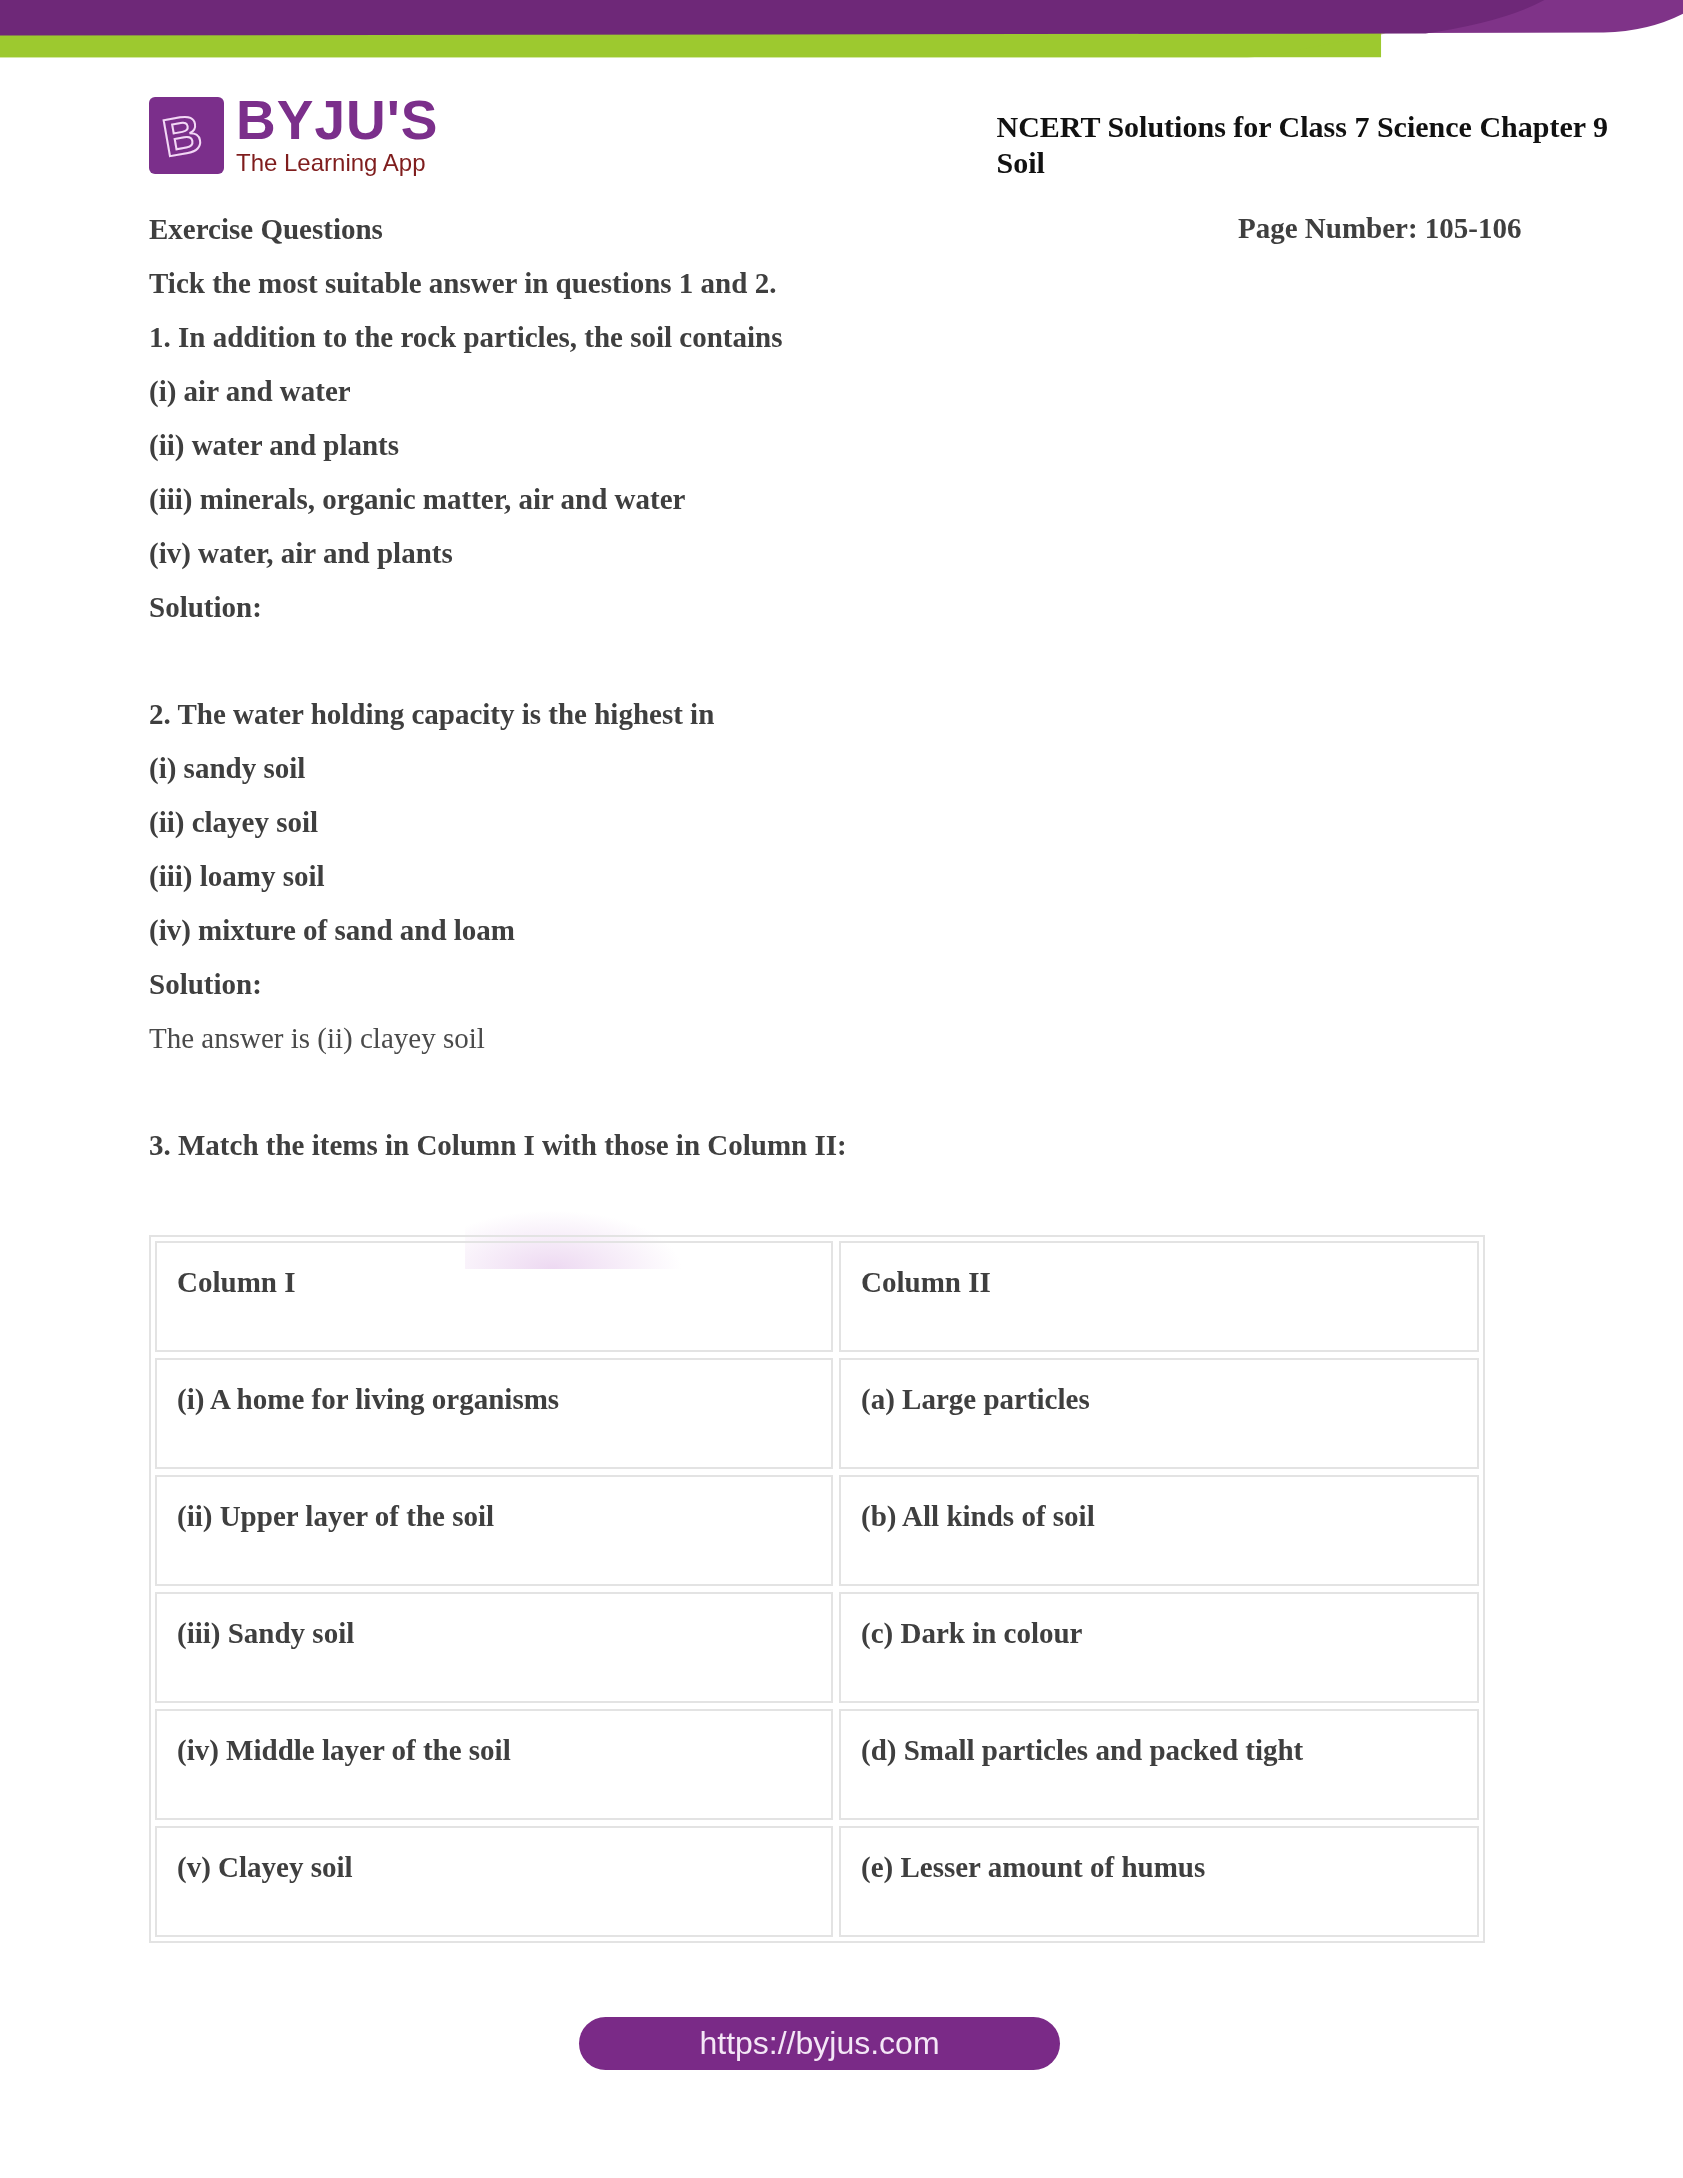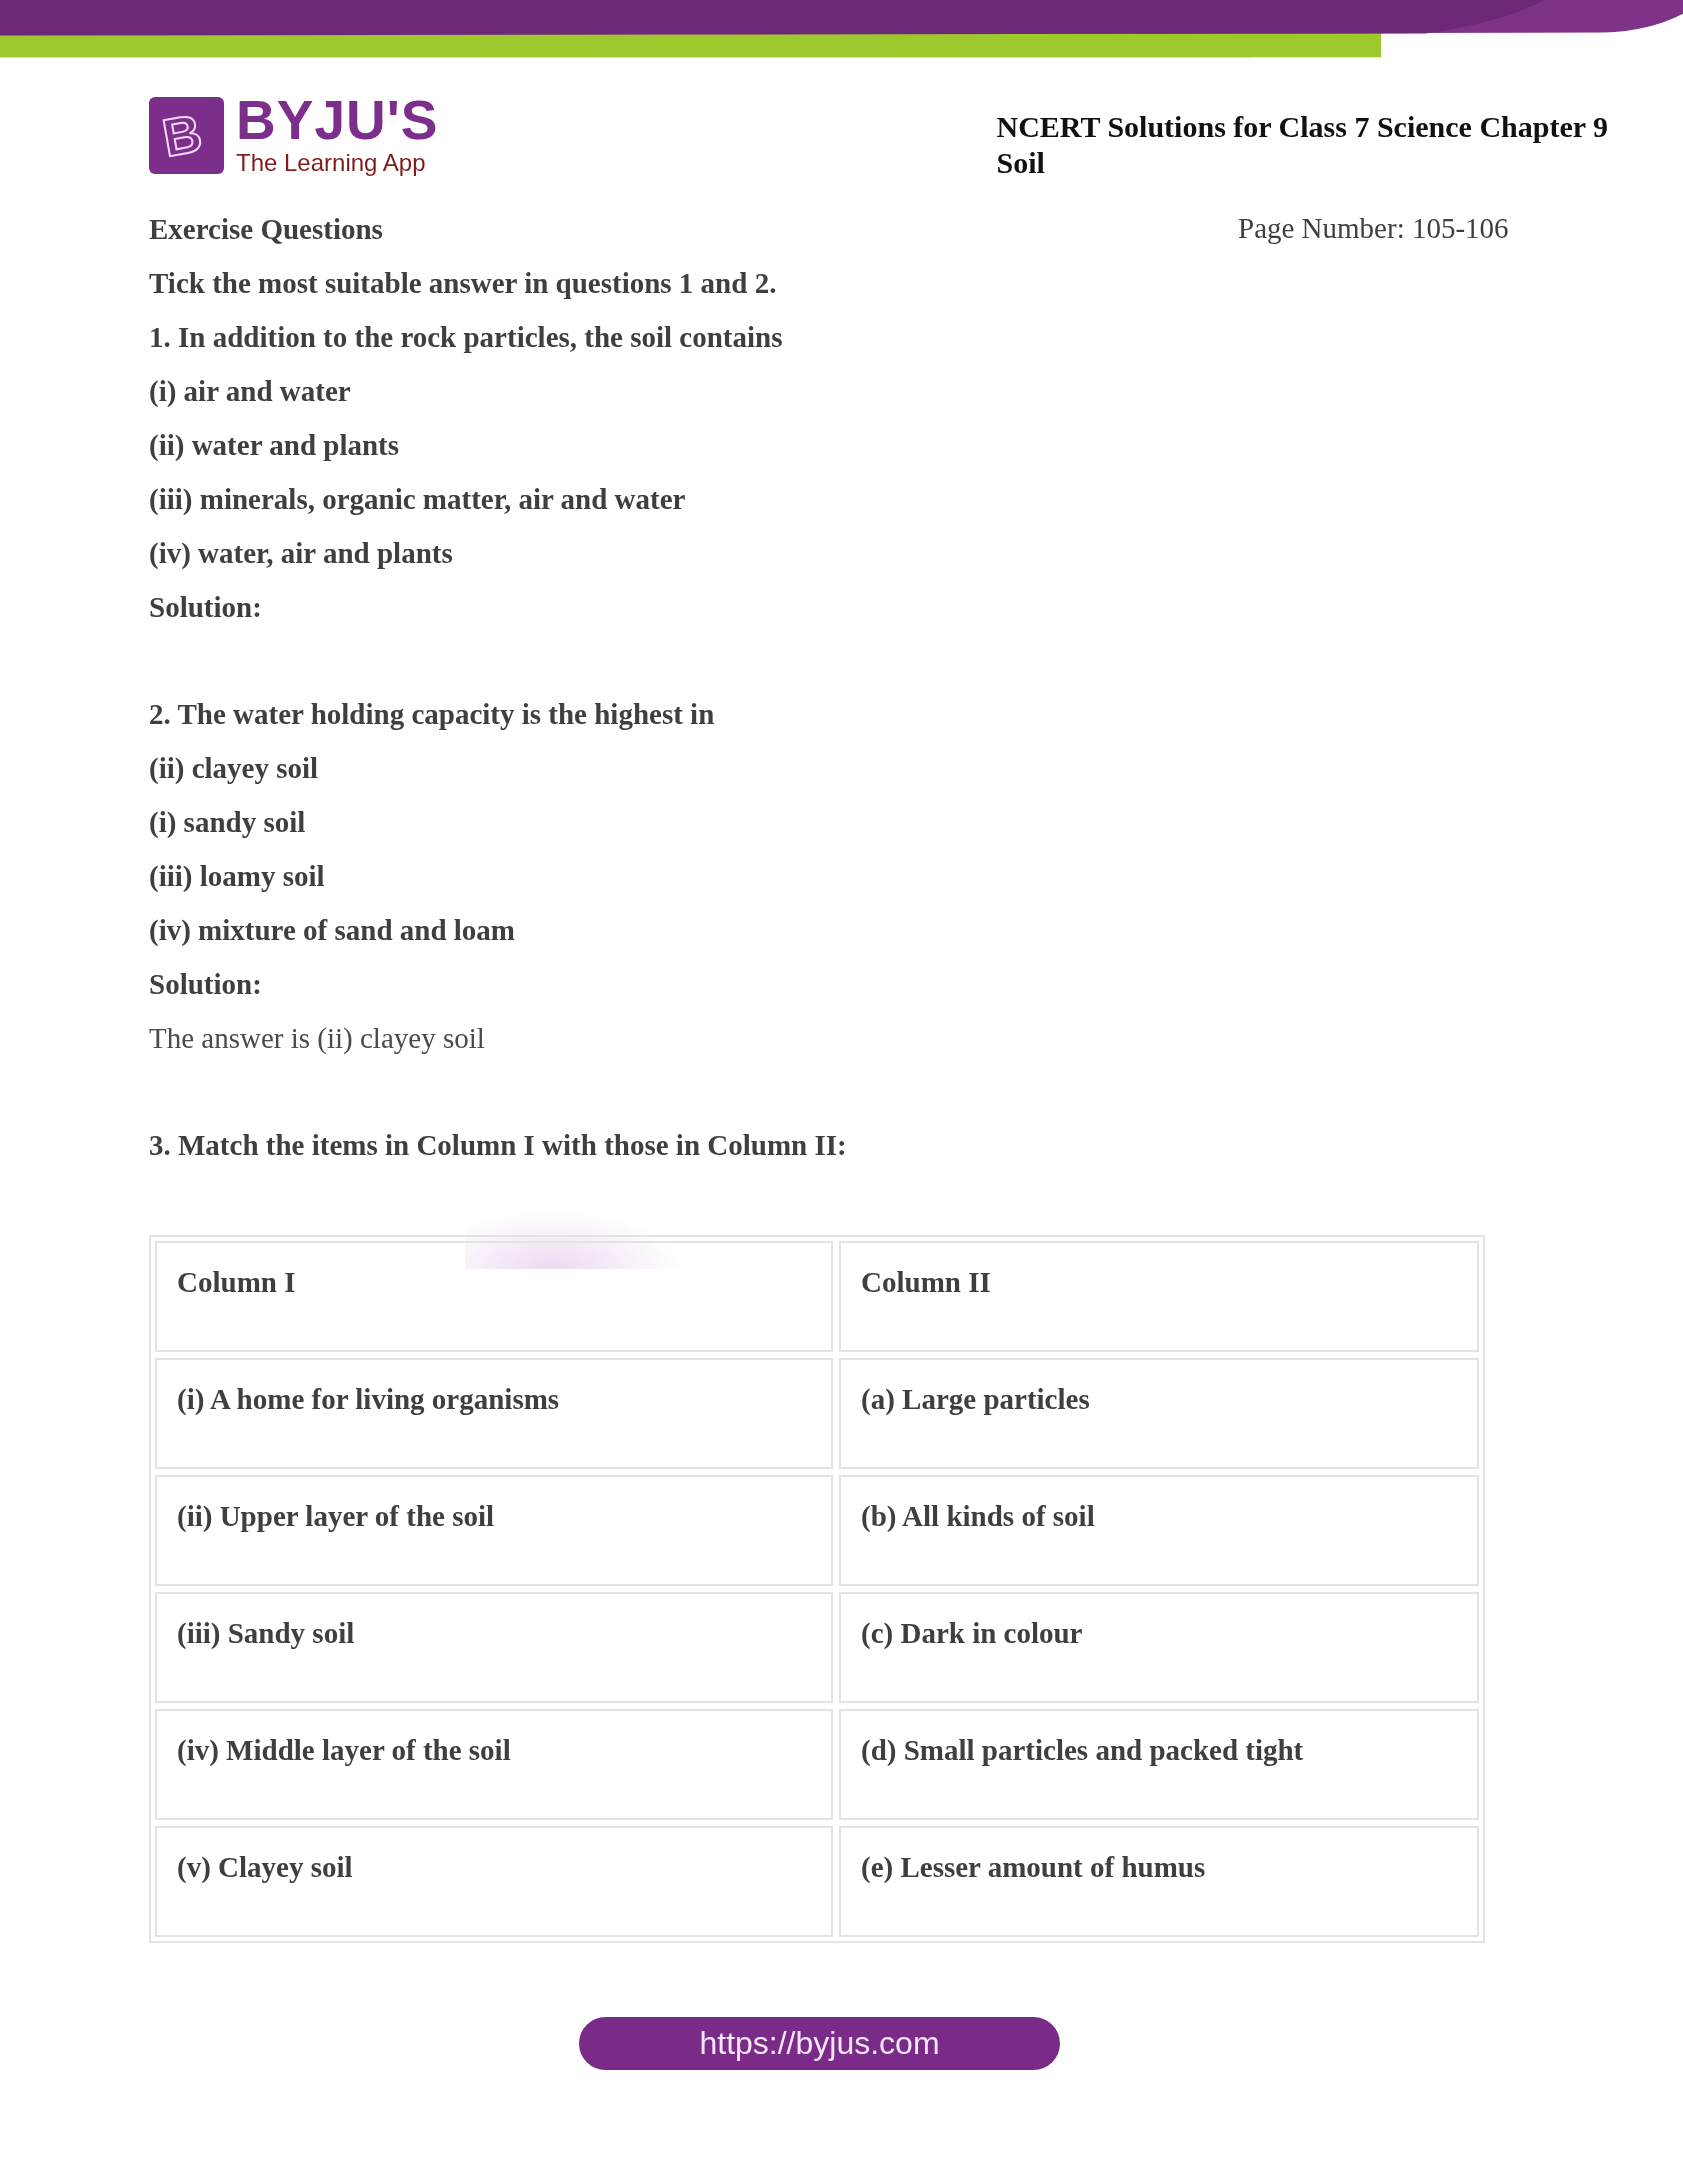--- a/index.html
+++ b/index.html
@@ -30,21 +30,21 @@
     position: absolute; left: 87px; top: 53px;
     font-family: "Liberation Sans", "DejaVu Sans", sans-serif;
     font-size: 24px; color: #7f1d1d; line-height: 26px;
   }
   .header-title {
     position: absolute; right: 75px; top: 109px; 
     font-weight: bold; font-size: 30px; line-height: 36px; color: #111;
   }
   .page-number {
     position: absolute; left: 1238px; top: 212px;
-    font-weight: normal; font-size: 29px; color: #3f3f3f;
+    font-weight: bold; font-size: 29px; color: #3f3f3f;
   }
   .content { position: absolute; left: 149px; top: 212px; width: 1386px; }
   .line { font-size: 29px; line-height: 35px; margin: 0 0 19px 0; white-space: nowrap; }
   .b { font-weight: bold; color: #3f3f3f; }
   .n { font-weight: normal; color: #4a4a4a; }
   .gap { height: 53px; }
   .watermark {
     position: absolute; left: 465px; top: 1210px; width: 218px; height: 59px;
     background: radial-gradient(ellipse at 40% 100%, rgba(215,170,225,0.45), rgba(255,255,255,0) 70%);
   }
@@ -102,22 +102,22 @@
     <div class="line b">(ii) water and plants</div>
     <div class="line b">(iii) minerals, organic matter, air and water</div>
     <div class="line b">(iv) water, air and plants</div>
     <div class="line b">Solution:</div>
   </div>
 
   <div class="gap"></div>
 
   <div>
     <div class="line b">2. The water holding capacity is the highest in</div>
+    <div class="line b">(i) sandy soil</div>
     <div class="line b">(ii) clayey soil</div>
-    <div class="line b">(i) sandy soil</div>
     <div class="line b">(iii) loamy soil</div>
     <div class="line b">(iv) mixture of sand and loam</div>
     <div class="line b">Solution:</div>
     <div class="line n">The answer is (ii) clayey soil</div>
   </div>
 
   <div class="gap"></div>
 
   <div class="line b">3. Match the items in Column I with those in Column II:</div>
 </div>

